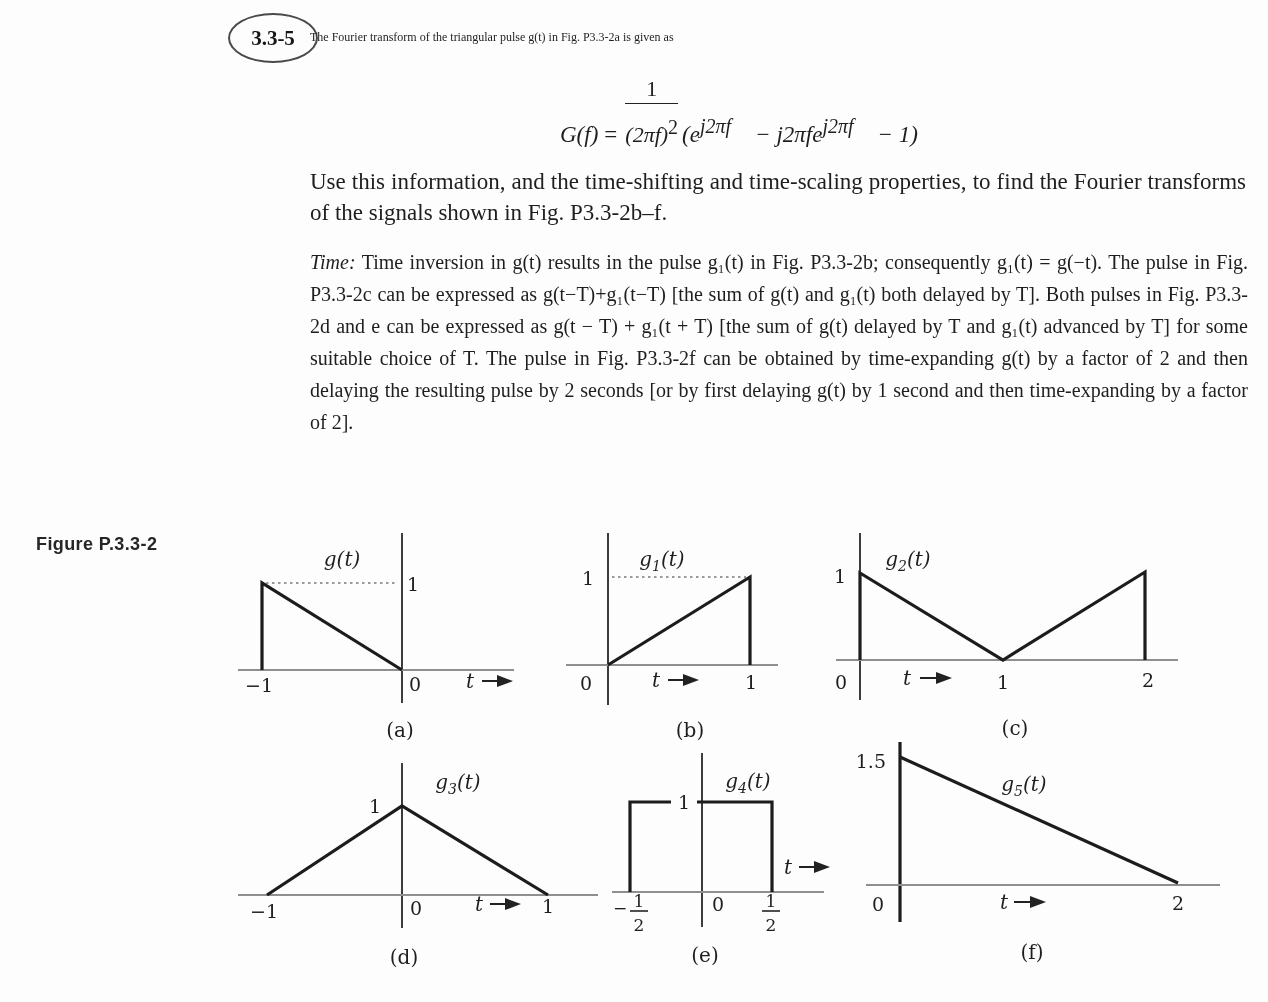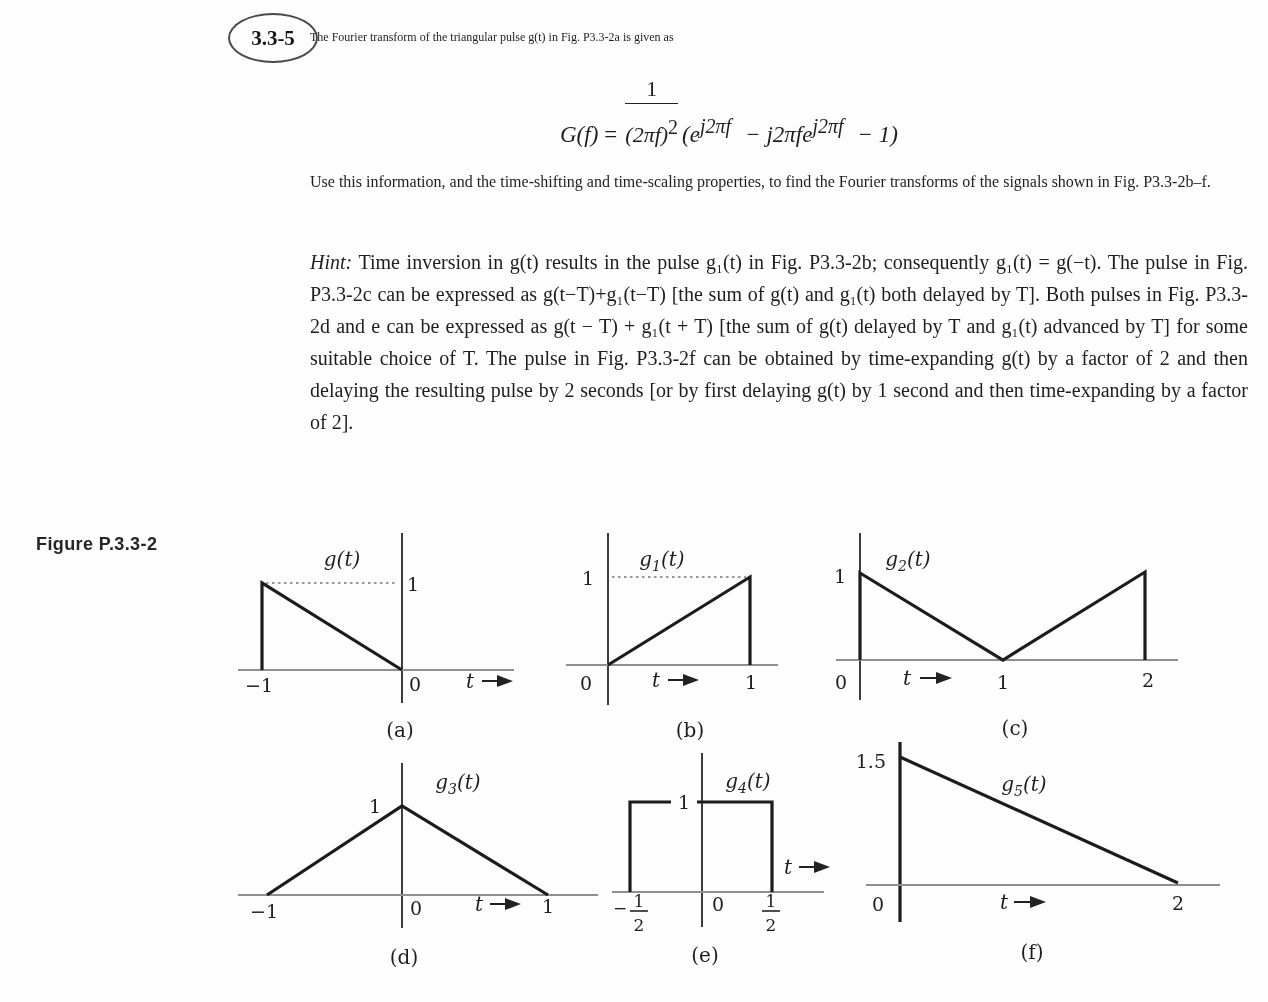--- a/index.html
+++ b/index.html
@@ -14,36 +14,36 @@
   .abs{position:absolute;}
   
   .oval{
     left:228px;top:13px;width:86px;height:46px;
     border:2px solid #4a4a4a;border-radius:50%;
     display:flex;align-items:center;justify-content:center;
   }
   .oval span{font-weight:bold;font-size:21px;color:#161616;}
   
   .intro{left:310px;top:22px;width:800px;font-size:12px;line-height:30px;}
-  .para{left:310px;top:166px;width:936px;font-size:16px;line-height:31px;text-align:justify;}
+  .para{left:310px;top:166px;width:936px;font-size:23px;line-height:31px;text-align:justify;}
   .hint{left:310px;top:246px;width:938px;font-size:20px;line-height:32px;text-align:justify;}
   .it{font-style:italic;}
   
   .formula{
     left:560px;top:84px;height:64px;
     display:flex;align-items:flex-end;
     font-size:23px;font-style:italic;
   }
   .f-eq{margin:0 8px 0 6px;font-style:normal;}
   .frac{display:inline-block;text-align:center;font-size:22px;vertical-align:middle;}
   .frac .num{display:block;padding:0 14px 1px 14px;}
   .frac .den{display:block;border-top:1.6px solid #222;padding-top:12px;}
   .formula sup{font-size:20px;font-style:italic;}
   .f-rhs{margin-left:4px;}
-  .sp{margin-left:14px;}
+  .sp{margin-left:24px;}
   
   .figlabel{
     left:36px;top:534px;
     font-family:"Liberation Sans", sans-serif;
     font-weight:bold;font-size:18px;letter-spacing:0.4px;color:#262626;
   }
   
   svg{position:absolute;left:0;top:530px;}
   .ln-axis-v{stroke:#3c3c3c;stroke-width:2;}
   .ln-axis-v-thick{stroke:#1c1c1c;stroke-width:3.2;}
@@ -76,21 +76,21 @@
   <span class="frac">
     <span class="num" style="font-style:normal;">1</span>
     <span class="den"><span>(2πf)</span><sup style="font-style:normal;">2</sup></span>
   </span>
   <span class="f-rhs"><span>(e</span><sup>j2πf</sup><span class="sp">− j2πfe</span><sup>j2πf</sup><span class="sp">− 1)</span></span>
 </div>
 
 <div class="abs para">Use this information, and the time-shifting and time-scaling properties, to find the Fourier transforms of the signals shown in Fig. P3.3-2b–f.</div>
 
 <div class="abs hint">
-  <span class="it">Hint:</span>
+  <span class="it">Time:</span>
   <span>Time inversion in g(t) results in the pulse g₁(t) in Fig. P3.3-2b; consequently g₁(t) = g(−t). The pulse in Fig. P3.3-2c can be expressed as g(t−T)+g₁(t−T) [the sum of g(t) and g₁(t) both delayed by T]. Both pulses in Fig. P3.3-2d and e can be expressed as g(t − T) + g₁(t + T) [the sum of g(t) delayed by T and g₁(t) advanced by T] for some suitable choice of T. The pulse in Fig. P3.3-2f can be obtained by time-expanding g(t) by a factor of 2 and then delaying the resulting pulse by 2 seconds [or by first delaying g(t) by 1 second and then time-expanding by a factor of 2].</span>
 </div>
 
 <div class="abs figlabel">Figure P.3.3-2</div>
 
 <svg width="1268" height="472" viewBox="0 530 1268 472">
 
   <g>
     <line class="ln-axis-v" x1="402" y1="533" x2="402" y2="703"></line>
     <line class="ln-axis-h" x1="238" y1="670" x2="514" y2="670"></line>

